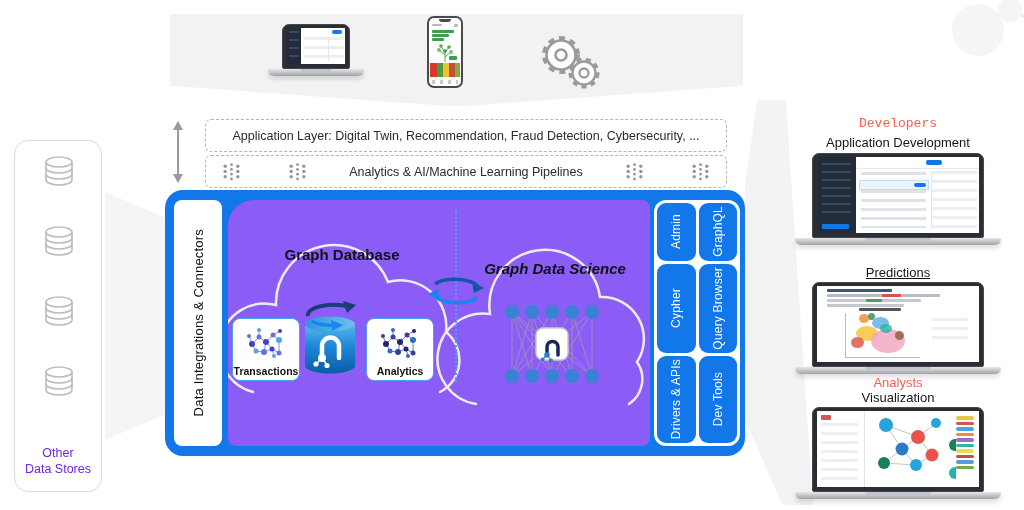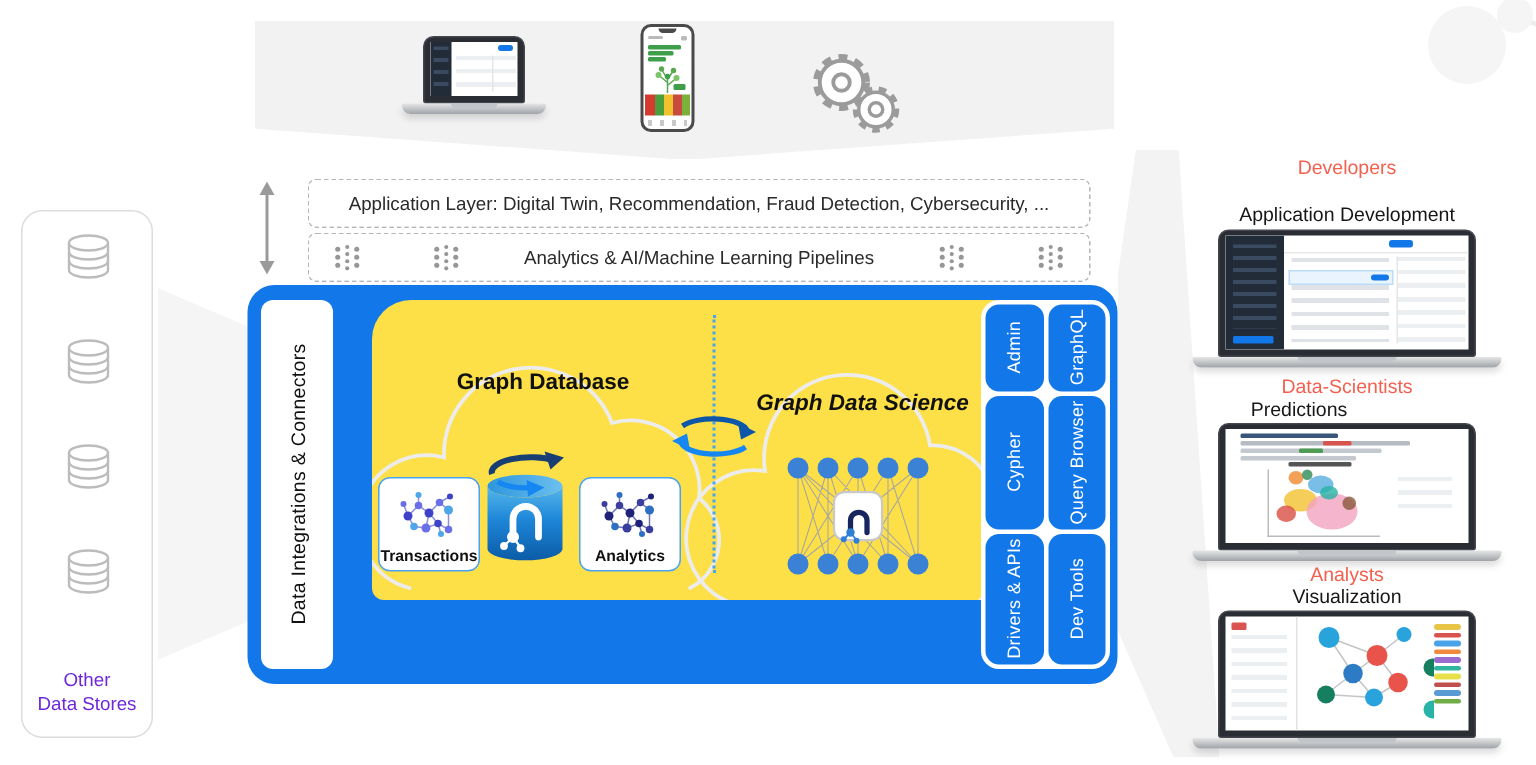--- a/index.html
+++ b/index.html
@@ -21,21 +21,21 @@
   .dash1{left:205px;top:119px;width:520px;height:31px;}
   .dash2{left:205px;top:155px;width:520px;height:31px;text-align:right;}
   .mini-nn{position:absolute;top:6px;width:19px;height:19px;}
 
   
   .platform{left:165px;top:190px;width:580px;height:266px;background:#1277E8;border-radius:18px;}
   .connectors{left:174px;top:200px;width:48px;height:246px;background:#fff;border-radius:8px;
     display:flex;align-items:center;justify-content:center;}
   .vtext{writing-mode:vertical-rl;transform:rotate(180deg);}
   .connectors .vtext{font-size:13px;font-weight:500;color:#111;letter-spacing:.2px;}
-  .main-area{left:228px;top:200px;width:422px;height:200px;background:#fde047;border-radius:26px 8px 8px 8px;overflow:hidden;margin-left:20px;}
+  .main-area{left:228px;top:200px;width:422px;height:246px;background:#8b5cf6;border-radius:26px 8px 8px 8px;overflow:hidden;}
   .clouds{position:absolute;left:0;top:0;z-index:0;}
   .m-child{position:absolute;z-index:1;}
   .divider{left:227px;top:10px;height:172px;width:0;border-left:2px dotted #45a5f2;}
   .sec-title{font-size:15px;font-weight:bold;color:#111;text-align:center;}
   .t-gdb{left:18px;top:46px;width:192px;}
   .t-gds{left:238px;top:60px;width:178px;font-style:italic;}
   .comp-box{border:1.5px solid #4aa3f0;border-radius:8px;background:#fff;
     display:flex;flex-direction:column;align-items:center;justify-content:flex-end;padding-bottom:3px;}
   .comp-box svg{position:absolute;top:5px;}
   .comp-label{font-size:10.5px;font-weight:bold;color:#111;}
@@ -374,42 +374,41 @@
         <span class="vtext">Query Browser</span>
       </div>
     <div class="if-btn">
         <span class="vtext">Drivers &amp; APIs</span>
       </div>
     <div class="if-btn">
         <span class="vtext">Dev Tools</span>
       </div>
   </div>
 
-  <div class="abs p-role" style="left:793px;top:104px;color:#F4604F;">Developers</div>
+  <div class="abs p-role" style="left:793px;top:116px;color:#F4604F;font-family:Liberation Mono, monospace;">Developers</div>
   <div class="abs p-act" style="left:793px;top:135px;">Application Development</div>
   <div class="laptop" style="left:795px;top:153px;">
     <div class="lt-screen">
         <div class="lt-view v-lg">
       <div class="d-side">
             <div class="in stripes-dk"></div>
             <div class="d-sbtn"></div>
           </div>
       <div class="d-top">
             <div class="d-chip"></div>
           </div>
       <div class="d-list stripes"></div>
       <div class="d-hl"></div>
       <div class="d-panel stripes-lt"></div>
     </div>
       </div>
     <div class="lt-base" style="width:206px;"></div>
   </div>
 
-  <div class="abs p-role" style="left:793px;top:250px;color:#F4604F;">Data-Scientists</div>
-  <div class="abs p-act" style="left:761px;top:265px;">Predictions</div>
+  <div class="abs p-act" style="left:793px;top:265px;text-decoration:underline;">Predictions</div>
   <div class="laptop" style="left:795px;top:282px;">
     <div class="lt-screen">
         <div class="lt-view v-lg">
       <div class="n-line" style="left:6%;top:3px;width:40%;background:#39557a;"></div>
       <div class="n-line" style="left:6%;top:8px;width:70%;background:#b6bcc2;"></div>
       <div class="n-line" style="left:40%;top:8px;width:12%;background:#d9534f;"></div>
       <div class="n-line" style="left:6%;top:13px;width:58%;background:#c3c9cf;"></div>
       <div class="n-line" style="left:30%;top:13px;width:10%;background:#4f9d55;"></div>
       <div class="n-line" style="left:6%;top:18px;width:48%;background:#c3c9cf;"></div>
       <div class="n-line" style="left:26%;top:22px;width:26%;height:3px;background:#555;"></div>

